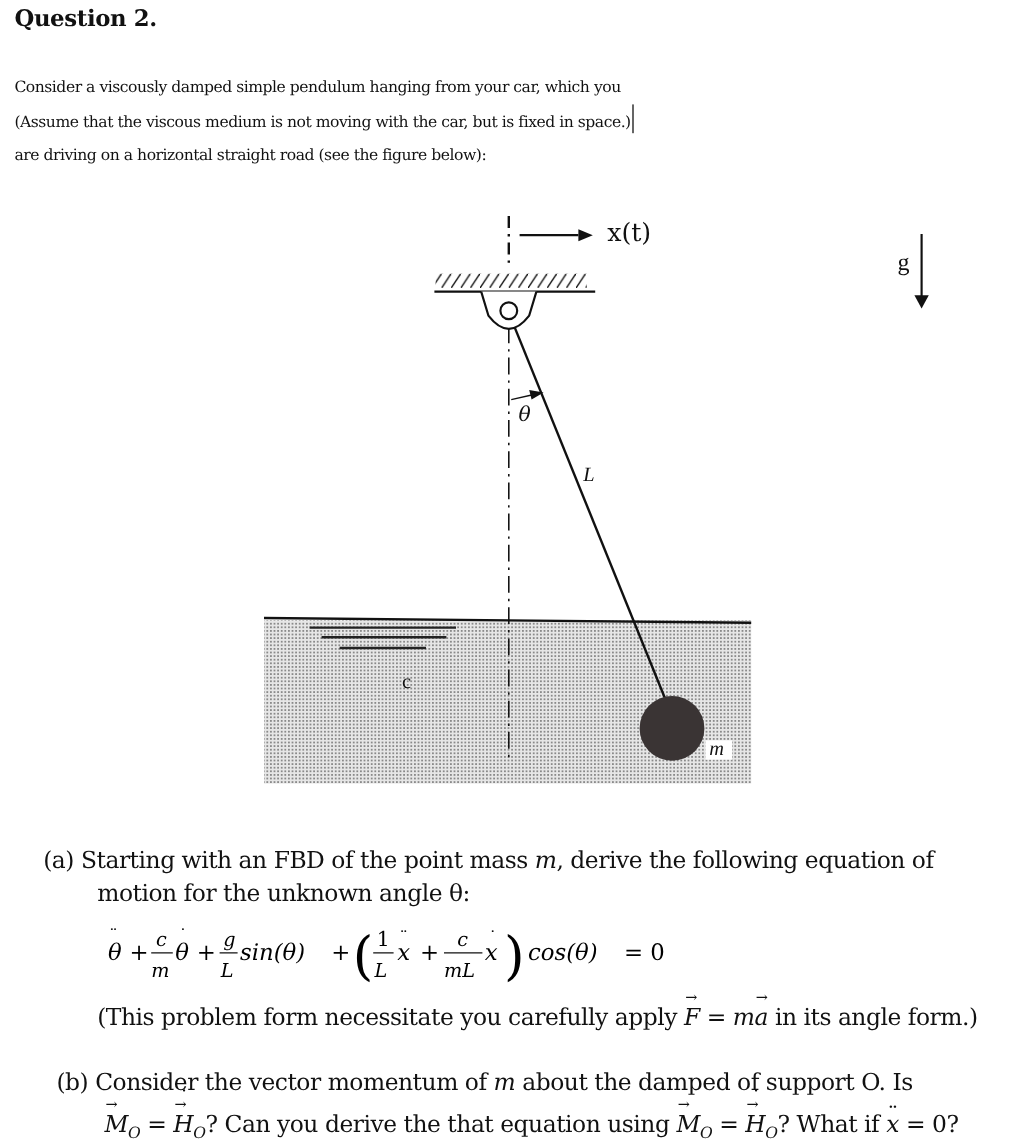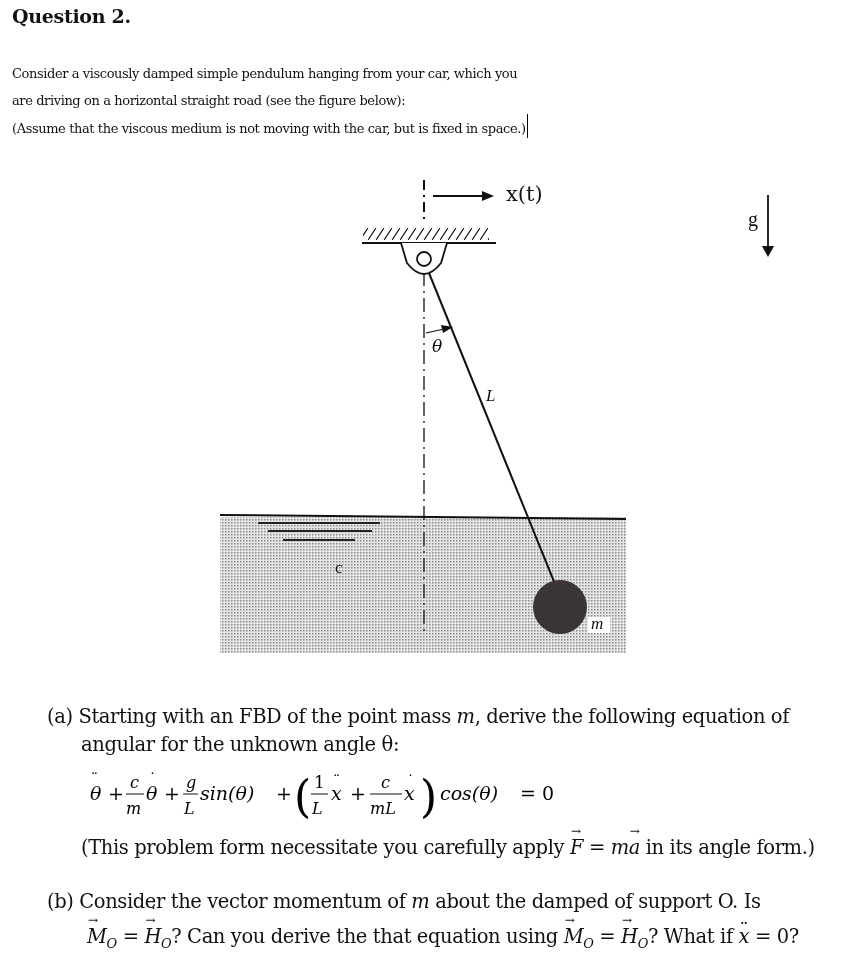--- a/index.html
+++ b/index.html
@@ -20,22 +20,22 @@
   .ddot { position: relative; display: inline-block; font-style: italic; }
   .ddot::before { content: "\00A8"; position: absolute; left: 1px; top: -6px; font-size: 18px; font-style: normal; }
 </style>
 </head>
 <body>
 
 <div class="heading">Question 2.</div>
 
 <div class="intro">
   <span class="line">Consider a viscously damped simple pendulum hanging from your car, which you</span>
+  <span class="line"><span>(Assume that the viscous medium is not moving with the car, but is fixed in space.)</span><span class="cursor"></span></span>
   <span class="line">are driving on a horizontal straight road (see the figure below):</span>
-  <span class="line"><span>(Assume that the viscous medium is not moving with the car, but is fixed in space.)</span><span class="cursor"></span></span>
 </div>
 
 <div class="figure">
   <svg width="846" height="500" viewBox="0 170 846 500" xmlns="http://www.w3.org/2000/svg">
     <defs>
       <pattern id="dots" width="3" height="3" patternUnits="userSpaceOnUse">
         <rect width="3" height="3" fill="#e6e6e6"></rect>
         <rect width="1.5" height="1.5" fill="#8a8a8a"></rect>
       </pattern>
       <pattern id="hatch" width="8" height="12" patternUnits="userSpaceOnUse">
@@ -74,25 +74,25 @@
 
   
   <span style="position:absolute;left:506px;top:12px;font-size:21px;">x(t)</span>
   <span style="position:absolute;left:748px;top:38px;font-size:20px;font-family:'Liberation Serif',serif;">g</span>
   <span class="math" style="position:absolute;left:432px;top:166px;font-size:17px;">θ</span>
   <span class="math" style="position:absolute;left:486px;top:216px;font-size:17px;font-family:'Liberation Serif',serif;">L</span>
   <span style="position:absolute;left:335px;top:388px;font-size:17px;font-family:'Liberation Serif',serif;">c</span>
   <span class="math" style="position:absolute;left:591px;top:444px;font-size:17px;font-family:'Liberation Serif',serif;">m</span>
 </div>
 
-<div class="part" style="left:47px;top:705px;">
+<div class="part" style="left:36px;top:705px;">
   <span>(a)</span>
   <span>Starting with an FBD of the point mass </span><span class="math">m</span><span>, derive the following equation of</span>
 </div>
-<div class="part" style="left:81px;top:733px;">angular for the unknown angle θ:</div>
+<div class="part" style="left:81px;top:733px;">motion for the unknown angle θ:</div>
 
 <div class="eq">
   <svg width="520" height="70" viewBox="0 0 520 70" xmlns="http://www.w3.org/2000/svg" font-family="DejaVu Serif, serif" font-size="19">
     <g font-style="italic">
       <text x="2" y="38">θ</text>
       <text x="3" y="22" font-size="14" font-style="normal">¨</text>
     </g>
     <text x="20" y="38">+</text>
     <text x="42" y="26" font-style="italic" font-size="16">c</text>
     <line x1="38" y1="32" x2="56" y2="32" stroke="#111" stroke-width="1"></line>

